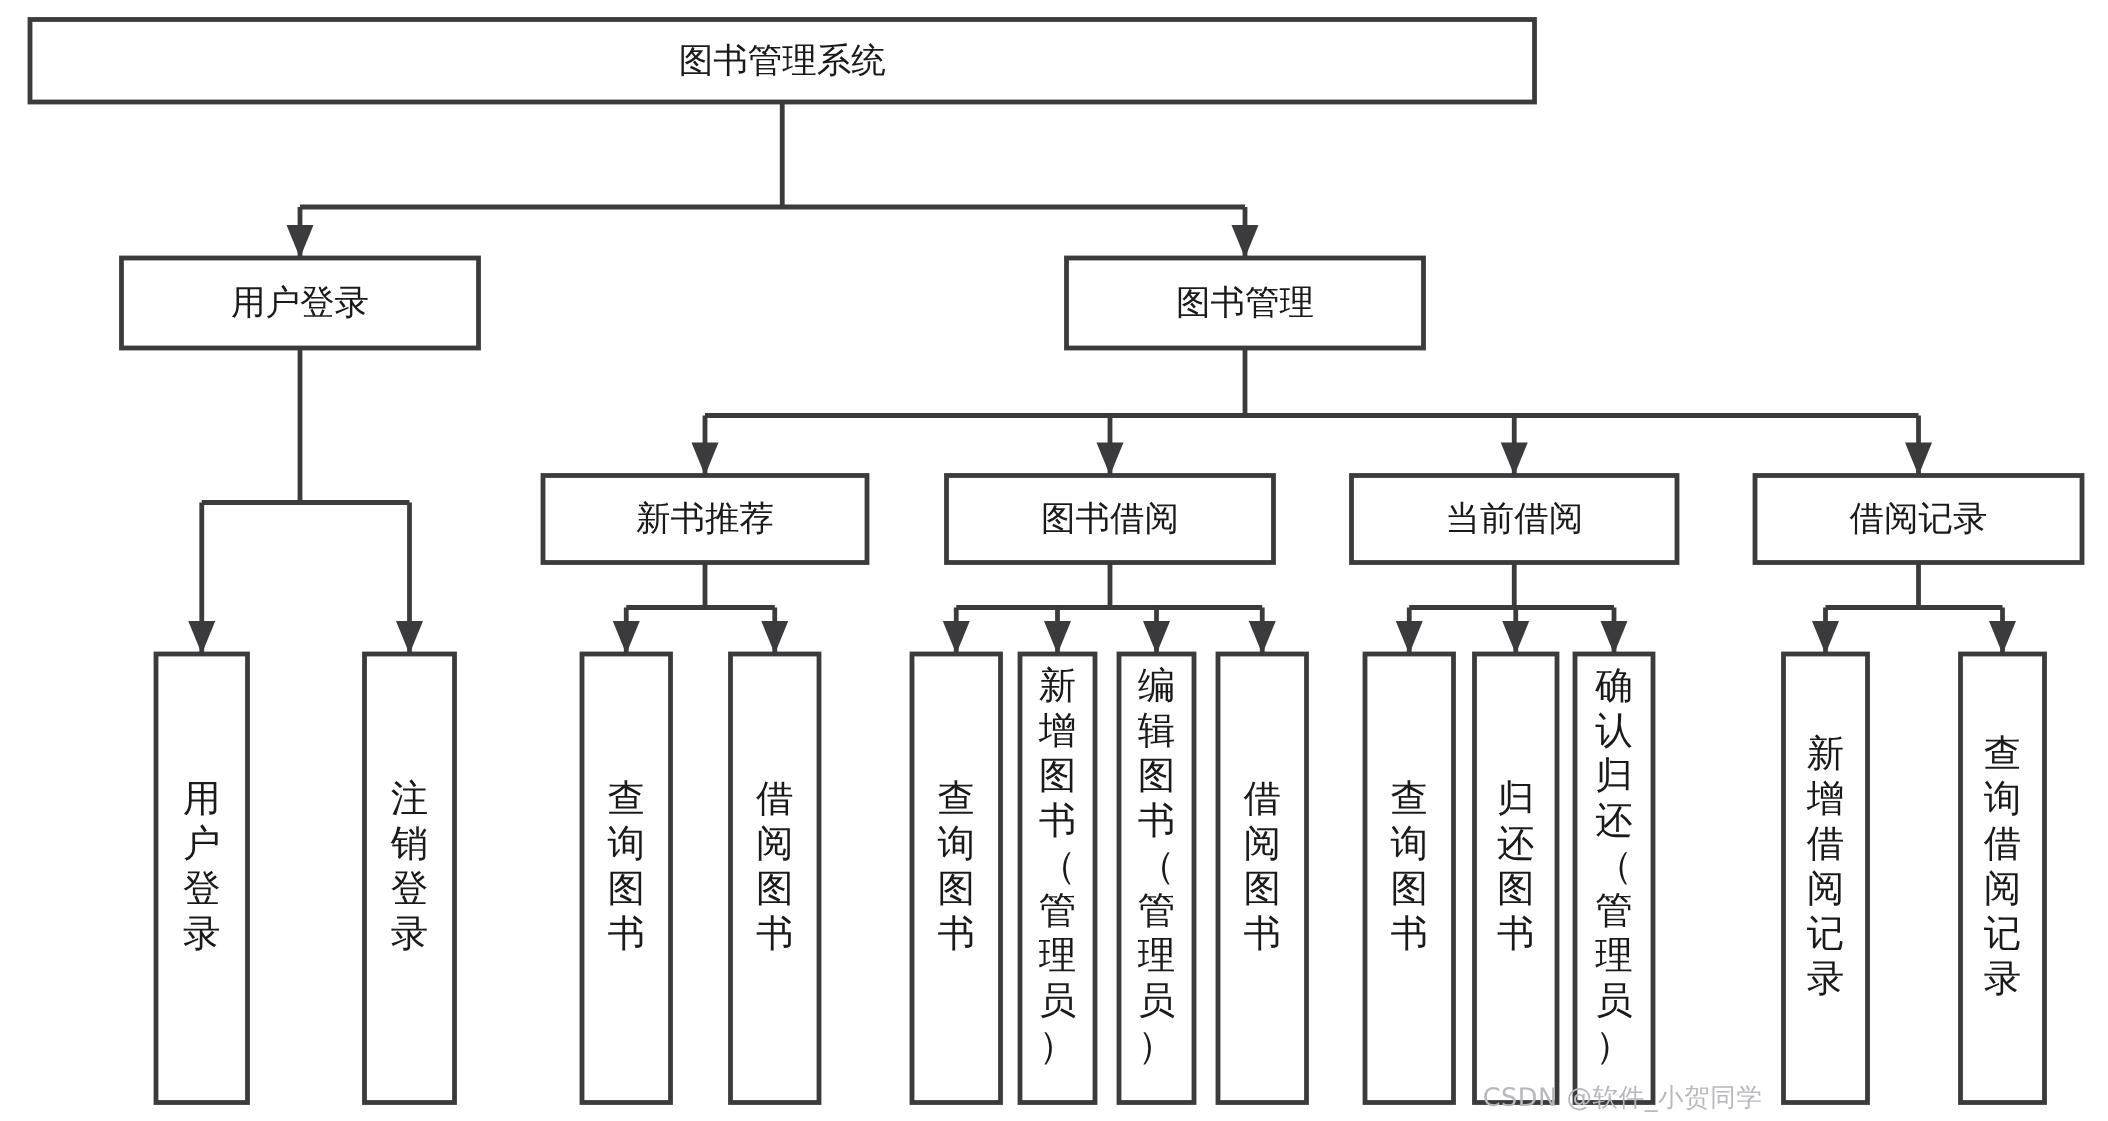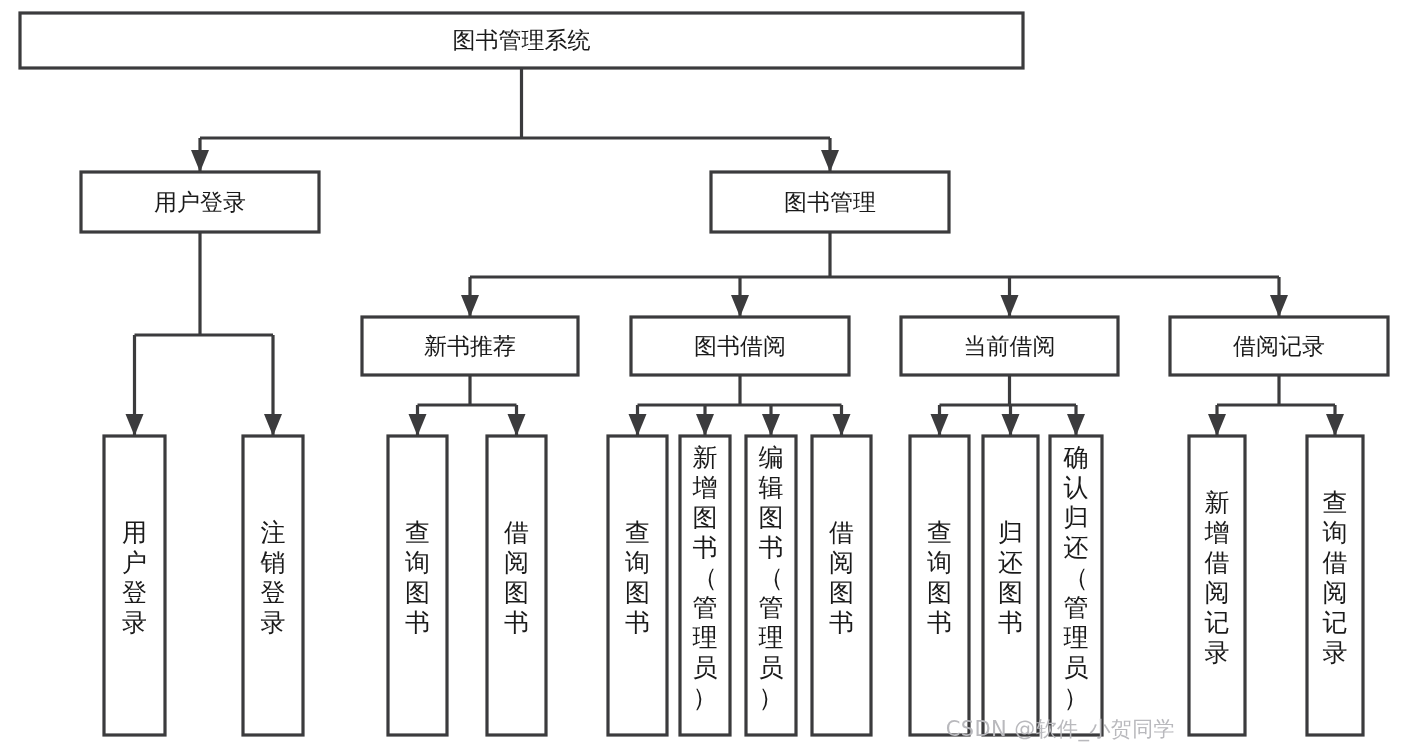--- a/index.html
+++ b/index.html
@@ -24,21 +24,21 @@
   .node-label-vertical{
     fill:#1a1a1a;
     font-family:"DejaVu Sans","Liberation Sans",sans-serif;
     font-size:25px;
     text-anchor:middle;
   }
   .watermark{
     position:absolute;
     right:12px;bottom:4px;
     font-family:"DejaVu Sans","Liberation Sans",sans-serif;
-    font-size:21px;
+    font-size:17px;
     color:#b9b9bd;
     letter-spacing:0.4px;
     white-space:nowrap;
     user-select:none;
   }
 </style>
 </head>
 <body>
 
 <div id="diagram-root">

